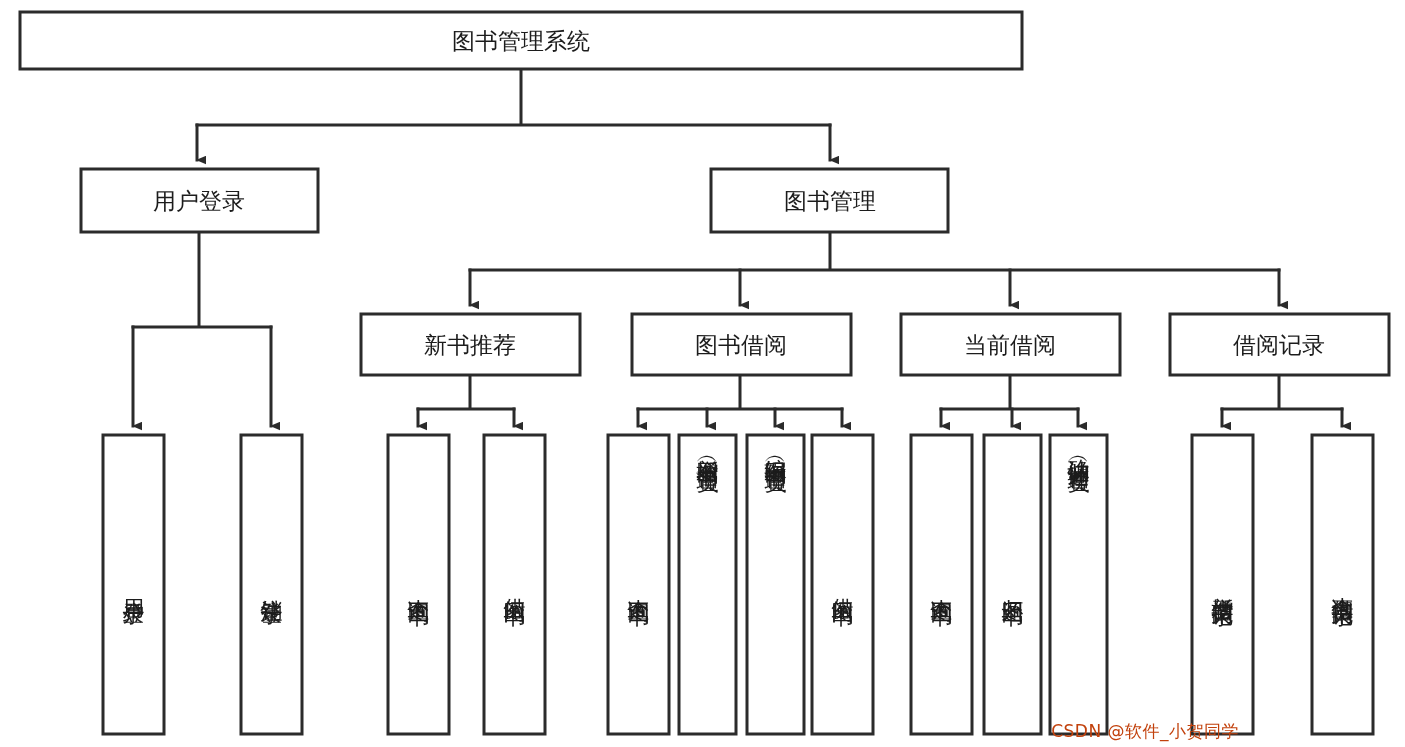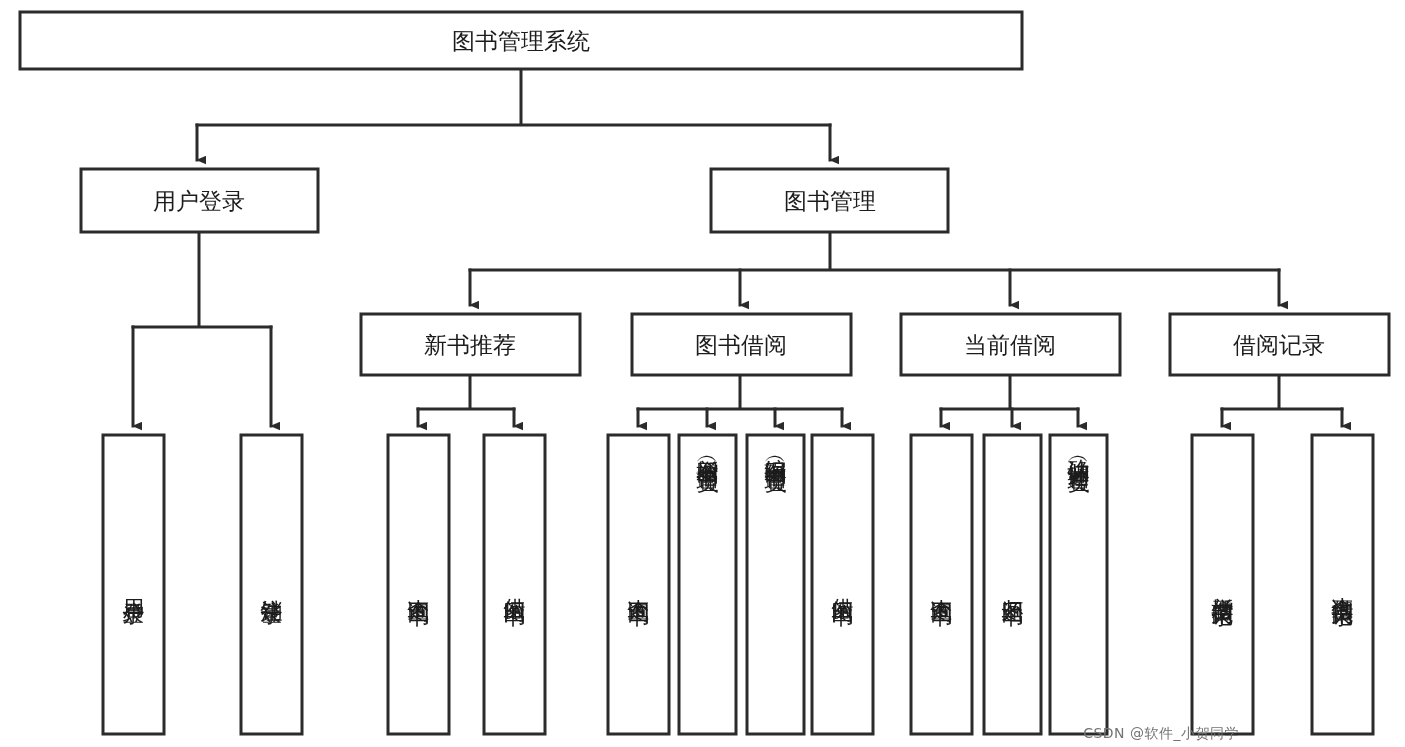--- a/index.html
+++ b/index.html
@@ -61,22 +61,22 @@
     color: #1c1c1c;
     letter-spacing: 2px;
     white-space: nowrap;
     text-align: center;
   }
   .watermark {
     position: absolute;
     right: 8px;
     bottom: 4px;
     font-family: "DejaVu Sans", "Liberation Sans", sans-serif;
-    font-size: 14px;
-    color: #737373;
+    font-size: 17px;
+    color: #c2410c;
     white-space: nowrap;
     letter-spacing: 0.5px;
     margin-left: 6px;
   }
 </style>
 </head>
 <body>
 
 <div id="diagram-root">
 

